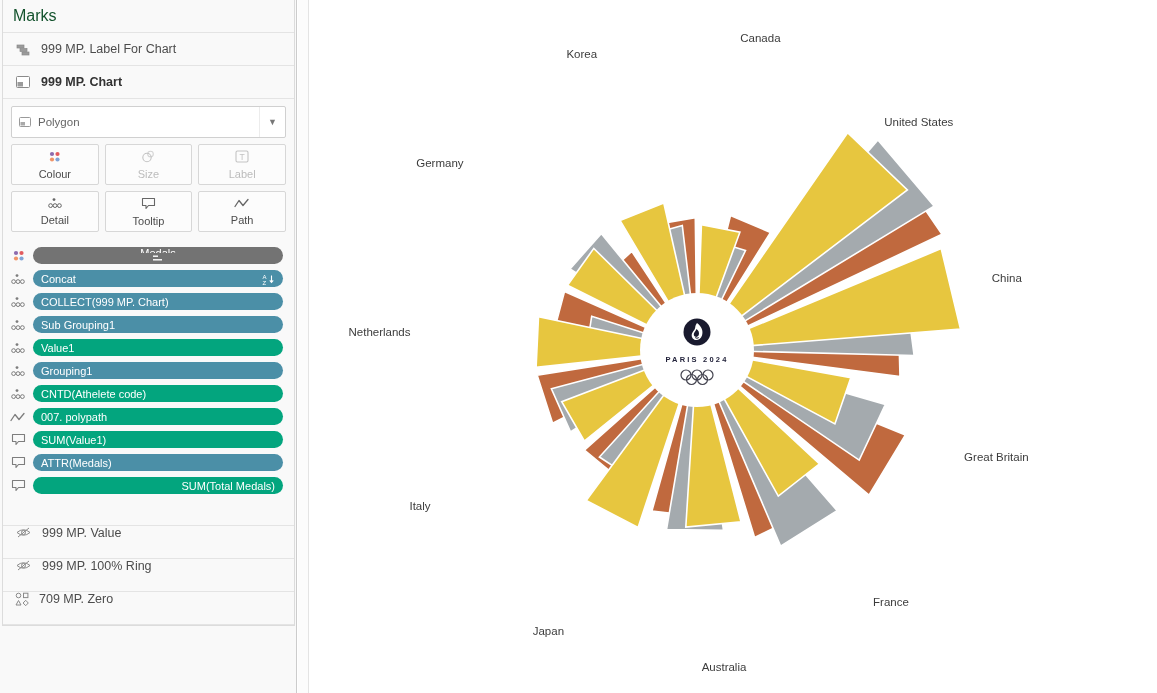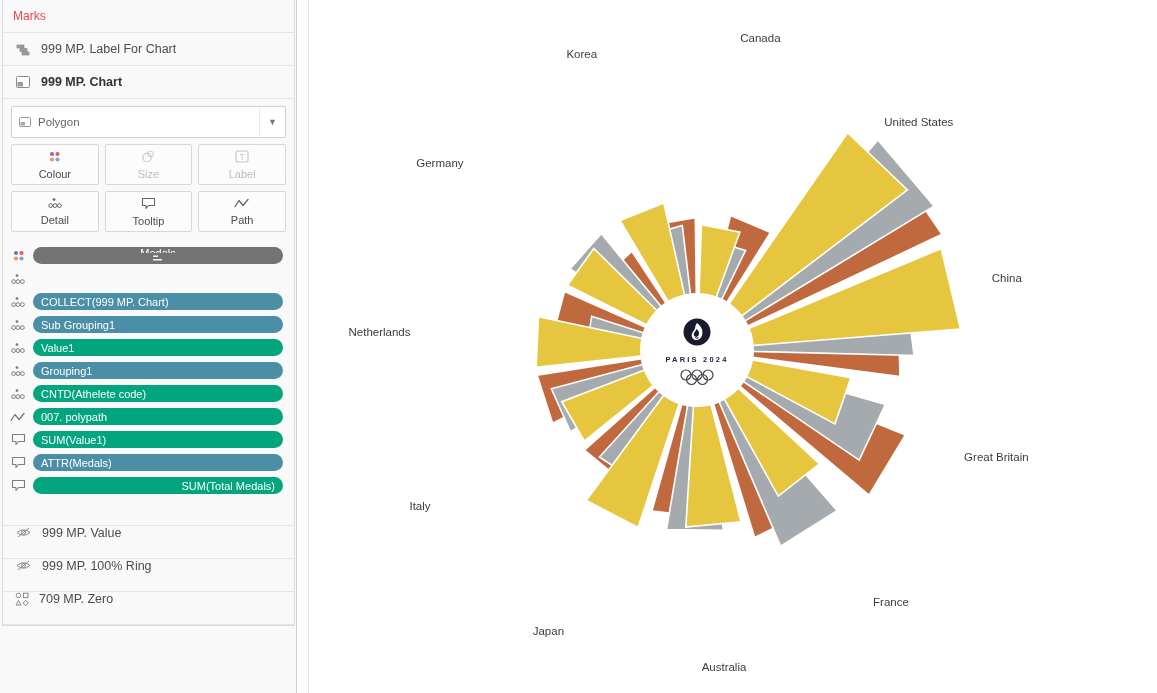--- a/index.html
+++ b/index.html
@@ -15,21 +15,21 @@
   }
   .gutter{
     position:absolute;left:298px;top:0;width:11px;height:693px;
     background:#fcfcfc;border-right:1px solid #e4e4e4;box-sizing:border-box;
   }
   .marks-card{
     position:absolute;left:2px;top:0;width:293px;
     border:1px solid #dcdcdc;border-top:none;background:transparent;box-sizing:border-box;
   }
   .marks-header{
-    height:32px;line-height:32px;padding-left:10px;font-size:12px;color:#ef4444;
+    height:32px;line-height:32px;padding-left:10px;font-size:16px;color:#14532d;
     border-bottom:1px solid #e4e4e4;
   }
   .layer-row{
     height:32px;display:flex;align-items:center;gap:10px;padding-left:12px;
     border-bottom:1px solid #e4e4e4;font-size:12.5px;color:#4c4c4c;cursor:default;
   }
   .layer-row.bold{font-weight:bold;color:#333;}
   .layer-row .licon{flex:0 0 16px;display:flex;align-items:center;justify-content:center;}
   .dropdown{
     margin:7px 8px 6px 8px;height:32px;background:#fff;border:1px solid #d0d0d0;border-radius:2px;
@@ -177,20 +177,33 @@
         </div>
         <div class="pill-row">
           <span class="margin-icon">
             <svg width="14" height="12">
               <circle cx="6" cy="2.6" r="1.4" fill="#7d7d7d"></circle>
               <circle cx="2.6" cy="8.6" r="1.9" fill="none" stroke="#7d7d7d" stroke-width="1"></circle>
               <circle cx="7" cy="8.6" r="1.9" fill="none" stroke="#7d7d7d" stroke-width="1"></circle>
               <circle cx="11.4" cy="8.6" r="1.9" fill="none" stroke="#7d7d7d" stroke-width="1"></circle>
             </svg>
           </span>
+          <div class="pill" style="background: rgb(75, 143, 167);">
+            <span class="pill-label">Concat</span>
+            <span class="pill-right">
+              <svg width="13" height="12">
+                <text x="0.5" y="5.5" font-size="6" fill="#fff" font-family="Liberation Sans,sans-serif">A</text>
+                <text x="0.5" y="11.5" font-size="6" fill="#fff" font-family="Liberation Sans,sans-serif">Z</text>
+                <g stroke="#fff" stroke-width="1.1" fill="none">
+                  <line x1="9.5" y1="2.5" x2="9.5" y2="9"></line>
+                  <polyline points="7.8,7.3 9.5,9.3 11.2,7.3"></polyline>
+                </g>
+              </svg>
+            </span>
+          </div>
         </div>
         <div class="pill-row">
           <span class="margin-icon">
             <svg width="14" height="12">
               <circle cx="6" cy="2.6" r="1.4" fill="#7d7d7d"></circle>
               <circle cx="2.6" cy="8.6" r="1.9" fill="none" stroke="#7d7d7d" stroke-width="1"></circle>
               <circle cx="7" cy="8.6" r="1.9" fill="none" stroke="#7d7d7d" stroke-width="1"></circle>
               <circle cx="11.4" cy="8.6" r="1.9" fill="none" stroke="#7d7d7d" stroke-width="1"></circle>
             </svg>
           </span>

